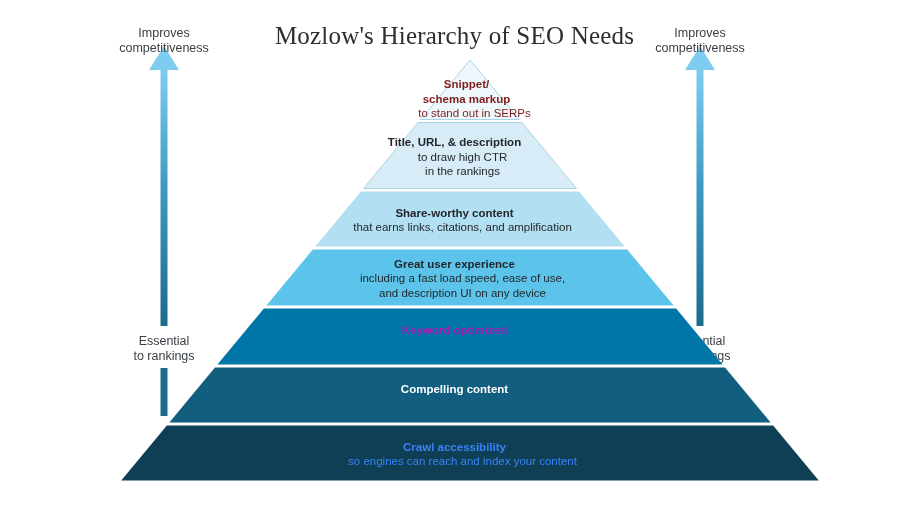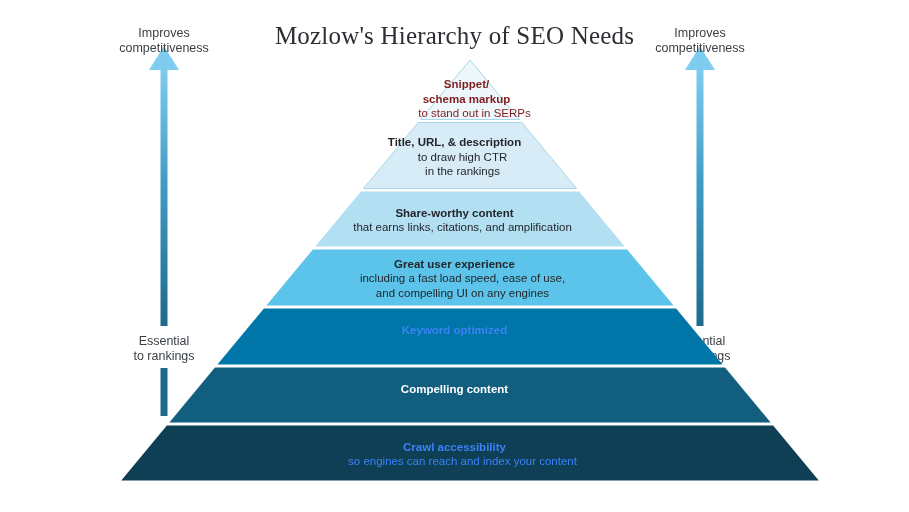--- a/index.html
+++ b/index.html
@@ -165,23 +165,23 @@
         <span class="tier-sub">to draw high CTR</span>
         <span class="tier-sub">in the rankings</span>
       </div>
       <div class="tier-text dark-text" style="top: 205.66px; color: rgb(35, 39, 43);">
         <span class="tier-head">Share-worthy content</span>
         <span class="tier-sub">that earns links, citations, and amplification</span>
       </div>
       <div class="tier-text dark-text" style="top: 256.93px; color: rgb(35, 39, 43);">
         <span class="tier-head">Great user experience</span>
         <span class="tier-sub">including a fast load speed, ease of use,</span>
-        <span class="tier-sub">and compelling UI on any engines</span>
+        <span class="tier-sub">and description UI on any device</span>
       </div>
-      <div class="tier-text light-text" style="top: 323.18px; color: #3b82f6;">
+      <div class="tier-text light-text" style="top: 323.18px; color: #a21caf;">
         <span class="tier-head">Keyword optimized</span>
       </div>
       <div class="tier-text light-text" style="top: 381.66px; color: rgb(255, 255, 255);">
         <span class="tier-head">Compelling content</span>
       </div>
       <div class="tier-text light-text" style="top: 439.66px; color: #3b82f6;">
         <span class="tier-head">Crawl accessibility</span>
         <span class="tier-sub">so engines can reach and index your content</span>
       </div>
     </div>

